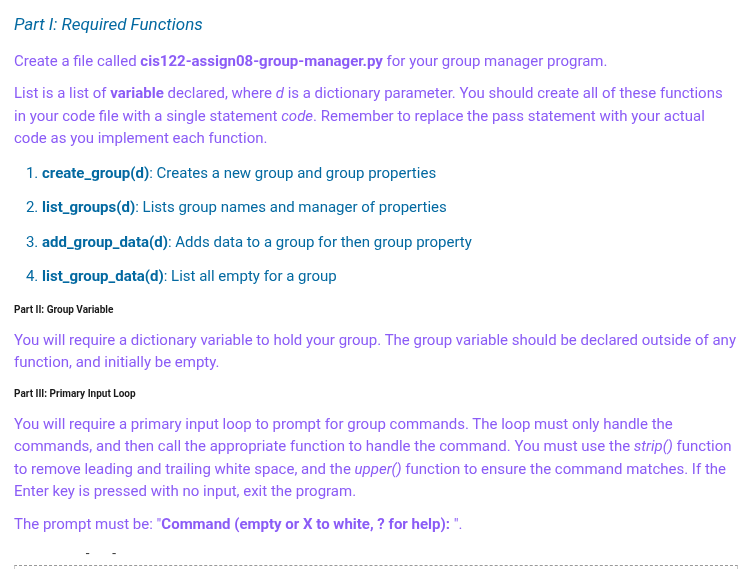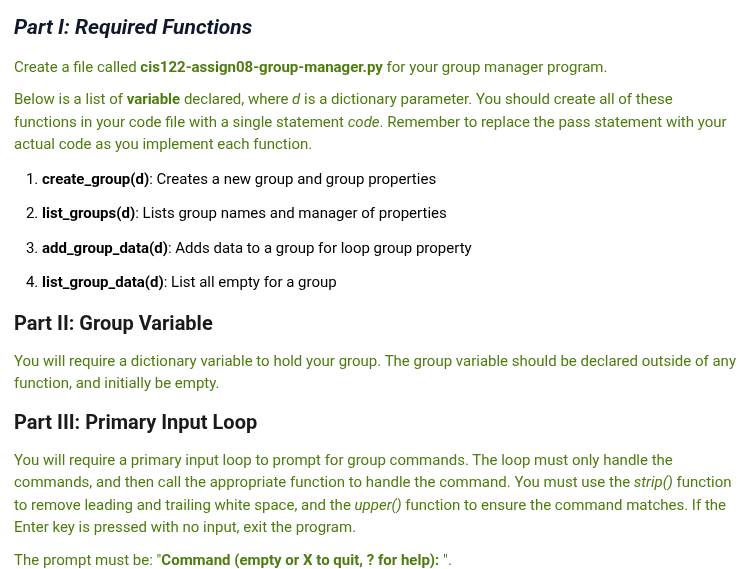--- a/index.html
+++ b/index.html
@@ -8,45 +8,45 @@
     color: #2a2a2a;
     margin: 0;
     padding: 8px 14px 16px 14px;
     line-height: 1.5;
     width: 752px;
     box-sizing: border-box;
     background: #fff;
   }
   h3.part-title {
     font-style: italic;
-    font-weight: 700;
-    font-size: 21px;
+    font-weight: 400;
+    font-size: 17px;
     margin: 4px 0 12px 0;
-    color: #0f172a;
+    color: #0369a1;
   }
   h3.part-title-normal {
     font-style: normal;
     font-weight: 700;
-    font-size: 20px;
+    font-size: 10px;
     margin: 12px 0 12px 0;
     color: #1a1a1a;
   }
   p {
     margin: 10px 0;
-    color: #4d7c0f;
+    color: #8b5cf6;
   }
   .bold { font-weight: 700; }
   .italic { font-style: italic; }
   ol {
     margin: 10px 0 14px 0;
     padding-left: 28px;
   }
   ol li {
     margin: 12px 0;
-    color: #000000;
+    color: #0369a1;
   }
   .code-fn { font-weight: 700; }
   .terminal-box {
     border: 1px solid #ccc;
     border-top: 1px dashed #999;
     padding: 4px 6px 8px 6px;
     margin-top: 6px;
     font-family: "Courier New", Courier, monospace;
     font-size: 19px;
     line-height: 1.35;
@@ -67,41 +67,41 @@
 </head>
 <body>
 
 <h3 class="part-title">Part I: Required Functions</h3>
 
 <p>
   <span>Create a file called </span><span class="bold">cis122-assign08-group-manager.py</span><span> for your group manager program.</span>
 </p>
 
 <p>
-  <span>Below is a list of </span><span class="bold">variable</span><span> declared, where </span><span class="italic">d</span><span> is a dictionary parameter. You should create all of these functions in your code file with a single statement </span><span class="italic">code</span><span>. Remember to replace the pass statement with your actual code as you implement each function.</span>
+  <span>List is a list of </span><span class="bold">variable</span><span> declared, where </span><span class="italic">d</span><span> is a dictionary parameter. You should create all of these functions in your code file with a single statement </span><span class="italic">code</span><span>. Remember to replace the pass statement with your actual code as you implement each function.</span>
 </p>
 
 <ol>
   <li><span class="code-fn">create_group(d)</span><span>: Creates a new group and group properties</span></li>
   <li><span class="code-fn">list_groups(d)</span><span>: Lists group names and manager of properties</span></li>
-  <li><span class="code-fn">add_group_data(d)</span><span>: Adds data to a group for loop group property</span></li>
+  <li><span class="code-fn">add_group_data(d)</span><span>: Adds data to a group for then group property</span></li>
   <li><span class="code-fn">list_group_data(d)</span><span>: List all empty for a group</span></li>
 </ol>
 
 <h3 class="part-title-normal">Part II: Group Variable</h3>
 
 <p>You will require a dictionary variable to hold your group. The group variable should be declared outside of any function, and initially be empty.</p>
 
 <h3 class="part-title-normal">Part III: Primary Input Loop</h3>
 
 <p>
   <span>You will require a primary input loop to prompt for group commands. The loop must only handle the commands, and then call the appropriate function to handle the command. You must use the </span><span class="italic">strip()</span><span> function to remove leading and trailing white space, and the </span><span class="italic">upper()</span><span> function to ensure the command matches. If the Enter key is pressed with no input, exit the program.</span>
 </p>
 
 <p>
-  <span>The prompt must be: "</span><span class="bold">Command (empty or X to quit, ? for help): </span><span>".</span>
+  <span>The prompt must be: "</span><span class="bold">Command (empty or X to white, ? for help): </span><span>".</span>
 </p>
 
 <div class="pre-dash">- -</div>
 <div class="terminal-box">
   <div class="terminal-purple">&gt;&gt; Welcome to Group Manager &lt;&lt;</div>
 
 </div>
 
 </body></html>

